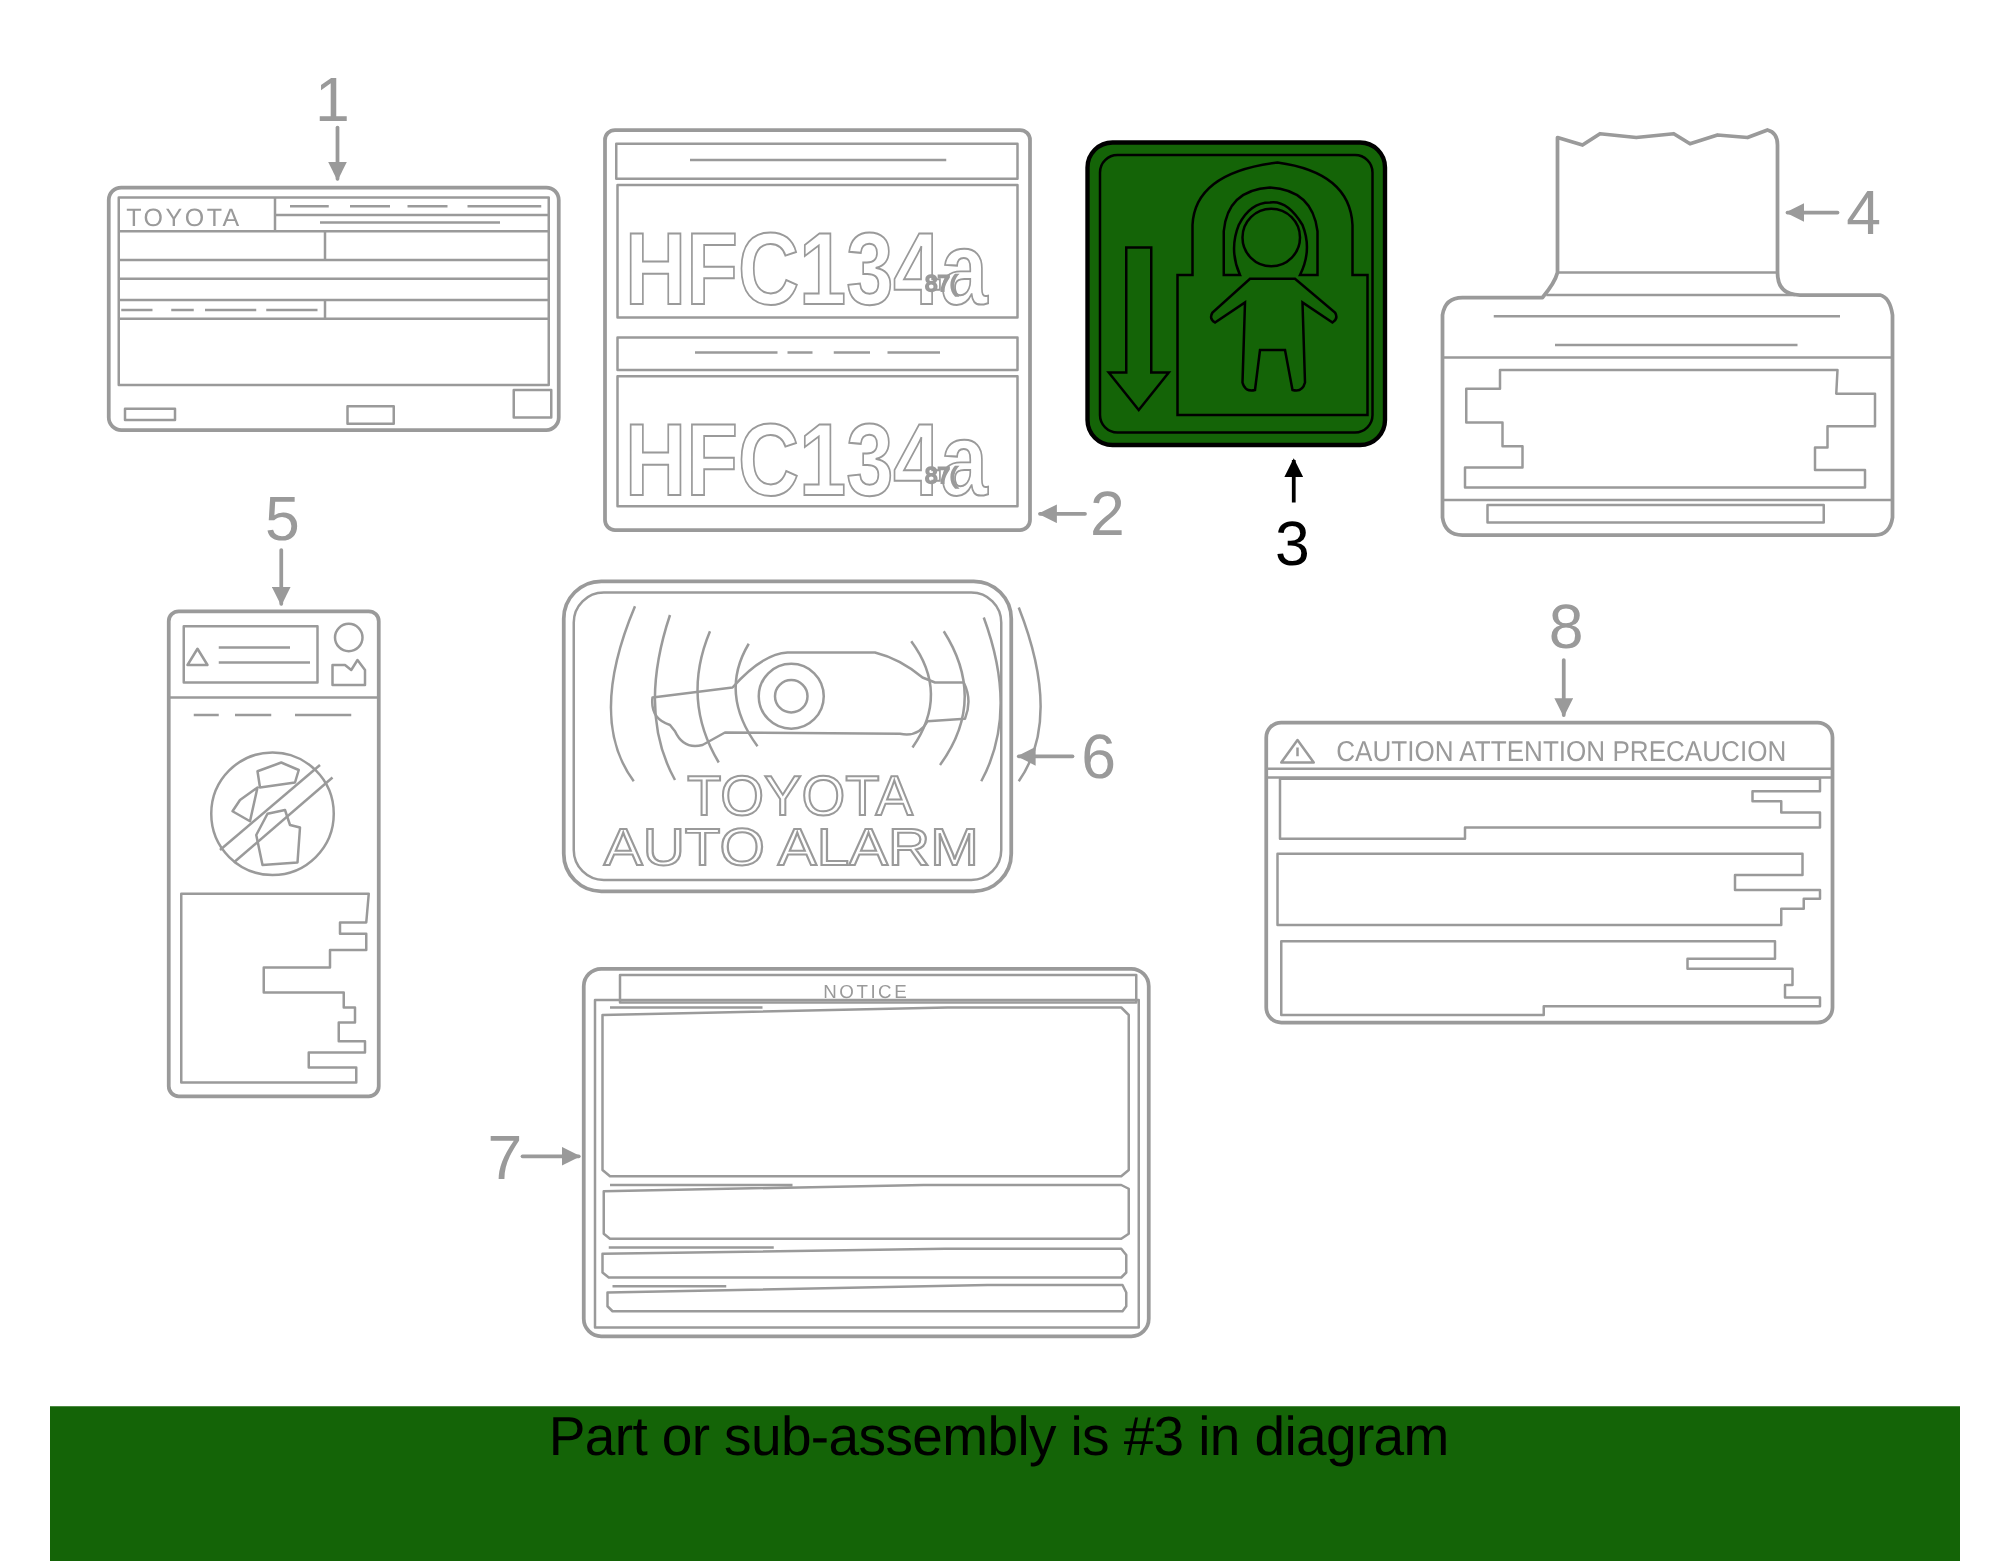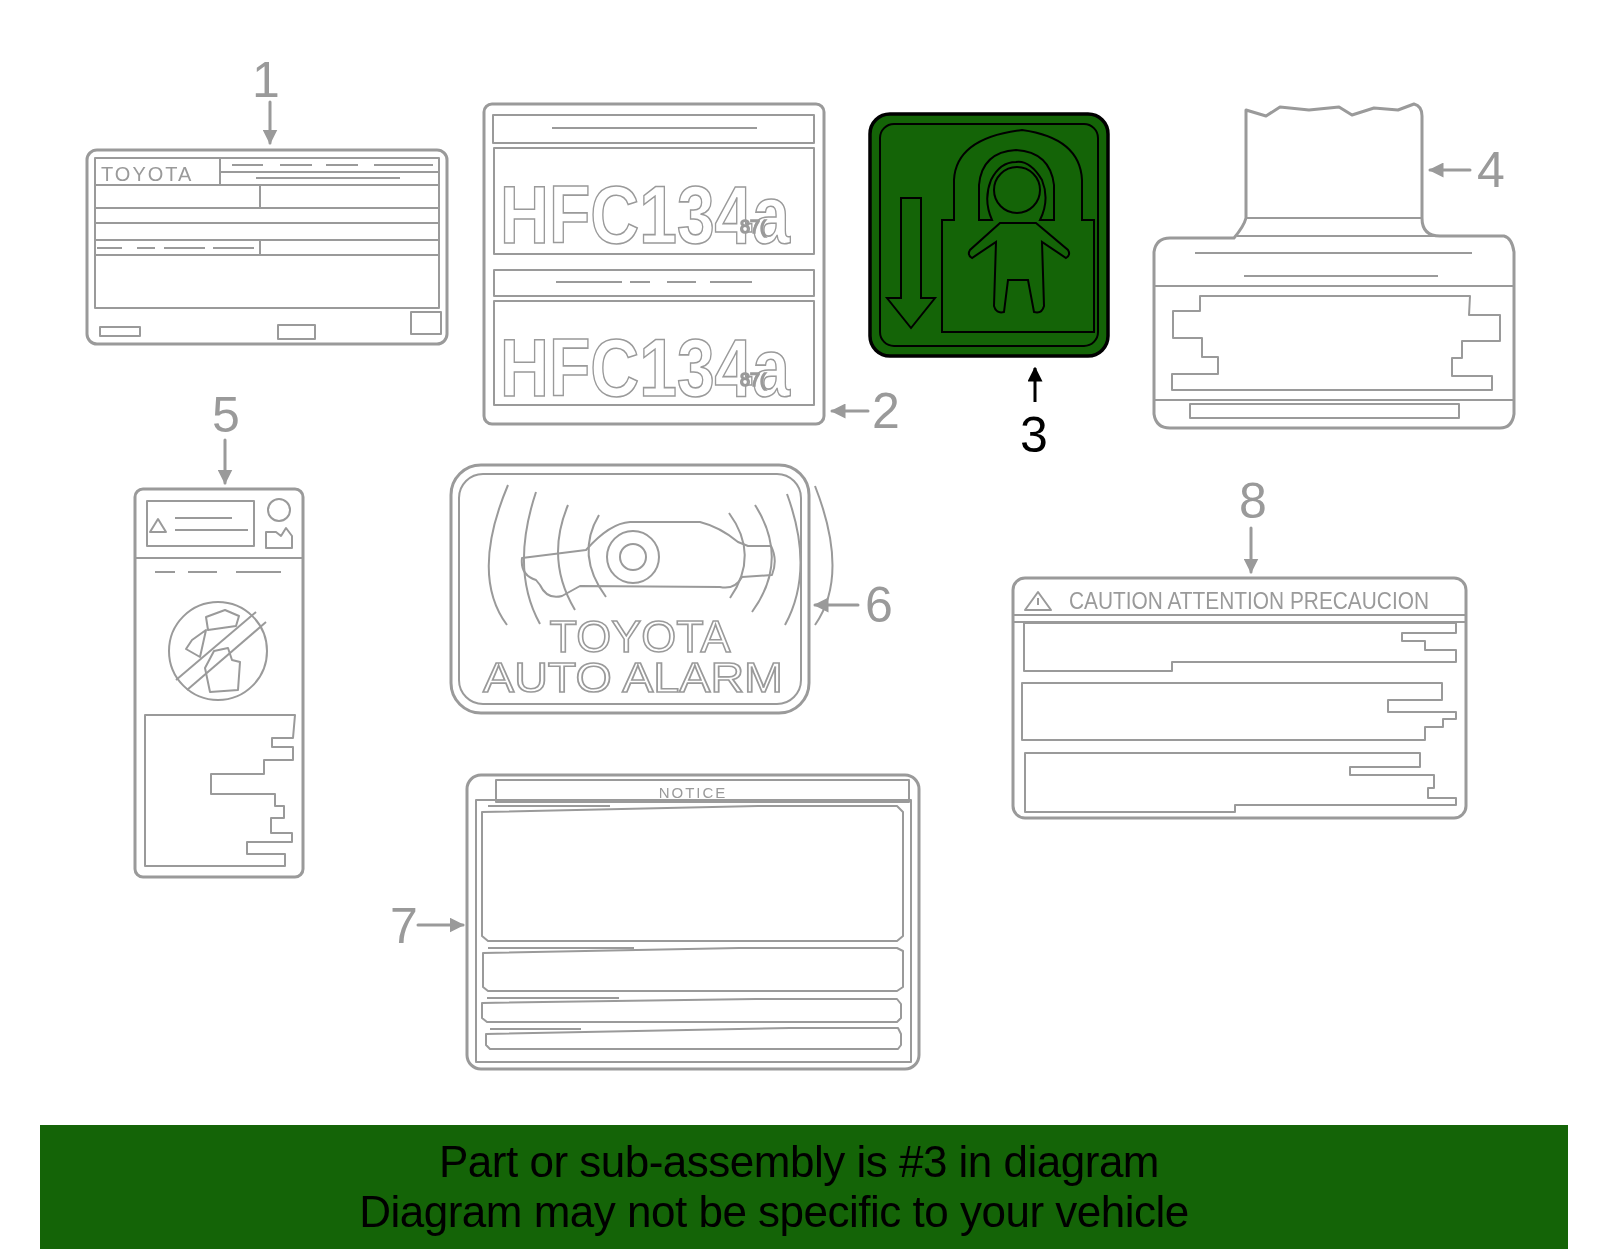--- a/index.html
+++ b/index.html
@@ -6,21 +6,21 @@
     body { width: 1600px; height: 1249px; position: relative; overflow: hidden; font-family: "Liberation Sans", sans-serif; }
     #diagram { position: absolute; left: 0; top: 0; width: 1600px; height: 1249px; }
     .stroke { fill: none; stroke: #9a9a9a; stroke-width: 3; stroke-linejoin: round; stroke-linecap: round; }
     .thin { fill: none; stroke: #9a9a9a; stroke-width: 2; stroke-linejoin: round; }
     .callout-num { font-family: "Liberation Sans", sans-serif; font-size: 50px; fill: #9a9a9a; }
     .callout-num.active { fill: #000000; }
     .label-text { font-family: "Liberation Sans", sans-serif; fill: none; stroke: #9a9a9a; stroke-width: 1.6; }
     .label-text-solid { font-family: "Liberation Sans", sans-serif; fill: #9a9a9a; }
     .banner {
       position: absolute; left: 40px; top: 1125px; width: 1528px; height: 124px;
-      background: #146407; display: flex; flex-direction: column; align-items: center; justify-content: center;
+      background: #146407; display: flex; flex-direction: column; align-items: center; justify-content: space-between;
     }
     .banner-line {
       font-family: "Liberation Sans", sans-serif; font-size: 44px; color: #000000; line-height: 50px;
       letter-spacing: -0.5px; white-space: nowrap;
     }
     .banner-line.l1 { margin-left: -10px; }
     .banner-line.l2 { margin-left: -60px; }
   </style>
 </head>
 <body>
@@ -172,14 +172,13 @@
     <line class="thin" x1="1013" y1="615" x2="1466" y2="615"></line>
     <line class="thin" x1="1013" y1="622" x2="1466" y2="622"></line>
     <path class="thin" d="M1024,623 L1456,623 L1456,633 L1402,633 L1402,641 L1425,641 L1425,650 L1456,650 L1456,662 L1172,662 L1172,671 L1024,671 Z"></path>
     <path class="thin" d="M1022,683 L1442,683 L1442,700 L1388,700 L1388,712 L1456,712 L1456,719 L1443,719 L1443,727 L1425,727 L1425,740 L1022,740 Z"></path>
     <path class="thin" d="M1025,753 L1420,753 L1420,767 L1350,767 L1350,775 L1434,775 L1434,788 L1428,788 L1428,798 L1456,798 L1456,805 L1235,805 L1235,812 L1025,812 Z"></path>
   </g>
 </svg>
 
 <div class="banner">
   <div class="banner-line l1">Part or sub-assembly is #3 in diagram</div>
-  <div class="banner-line l2">Diagram may not be specific to your vehicle</div>
 </div>
 
 </body></html>

